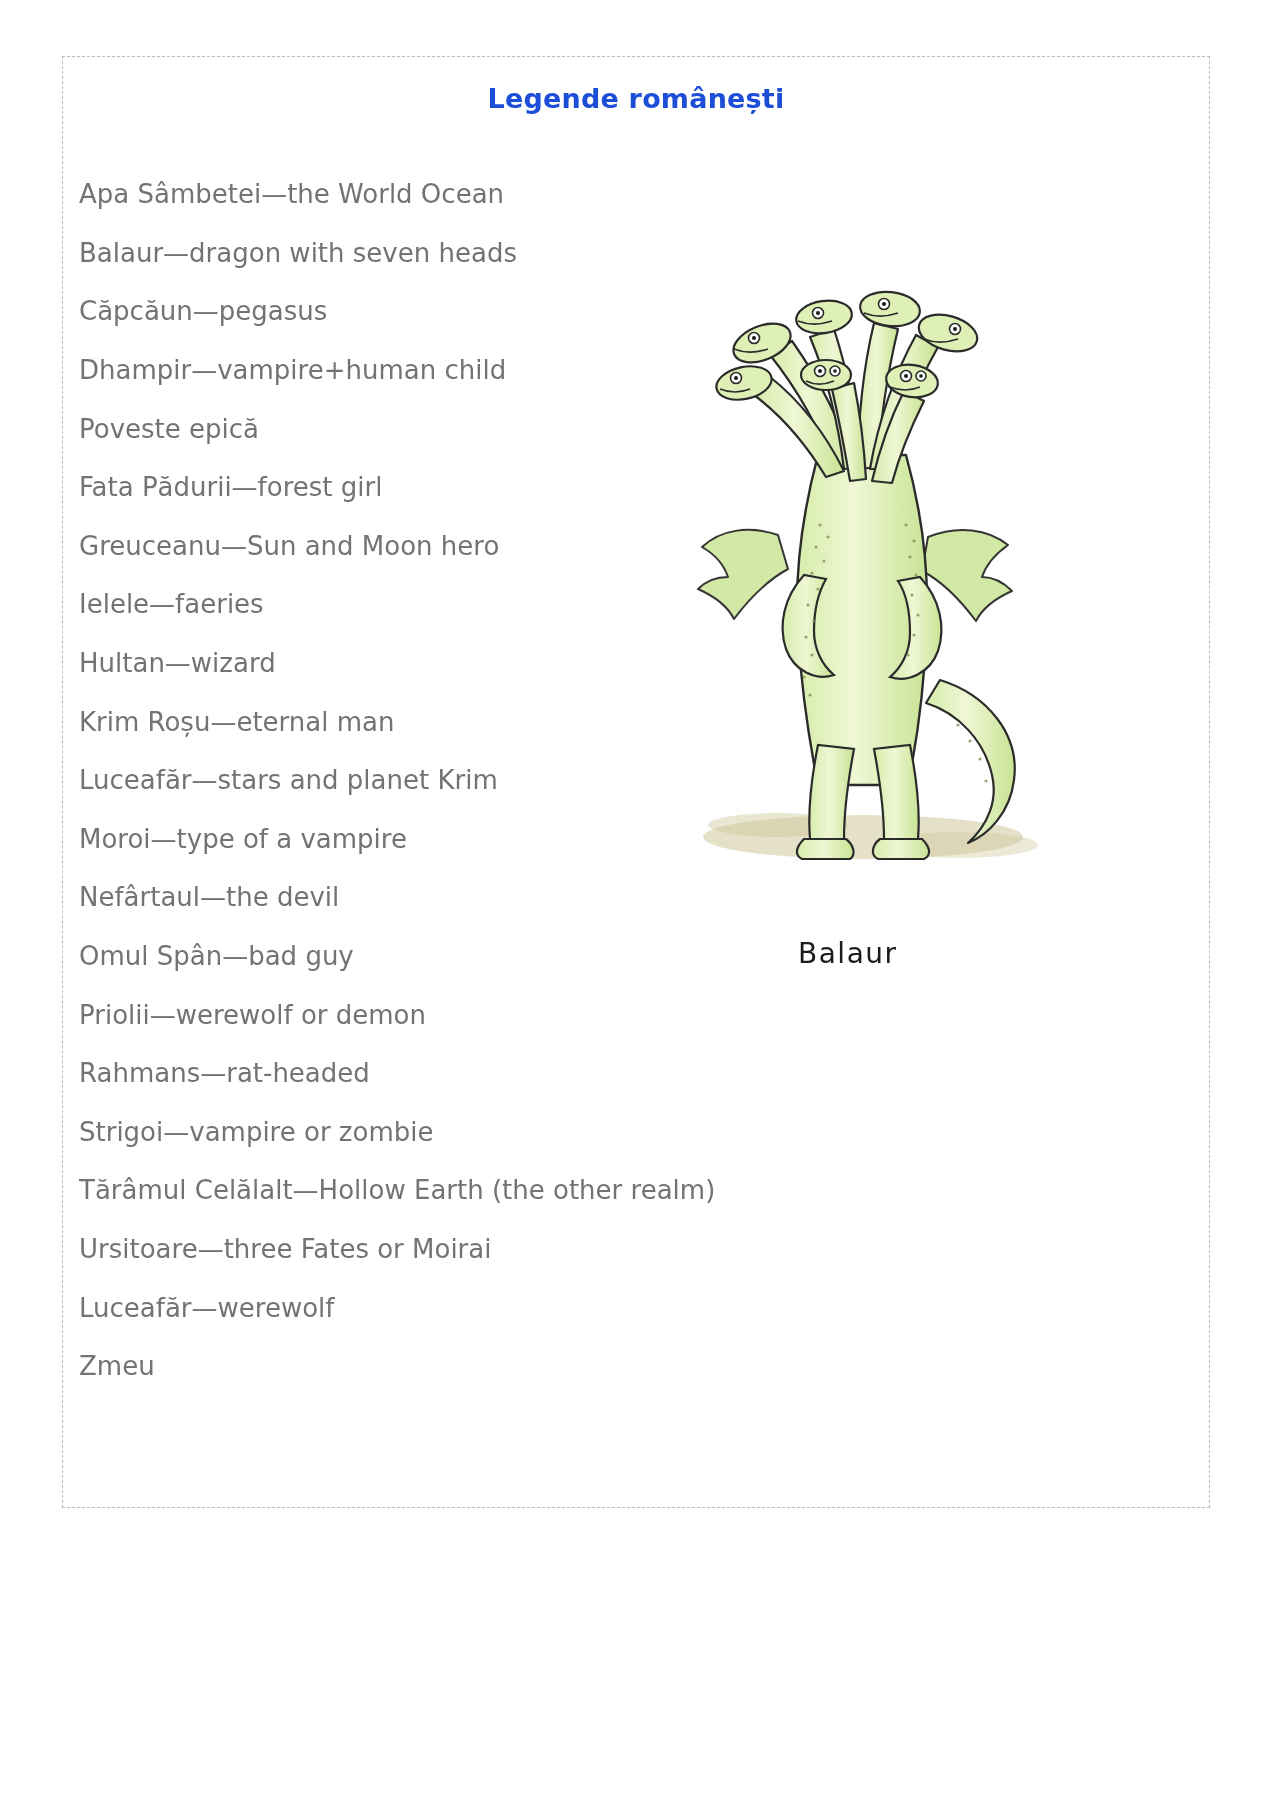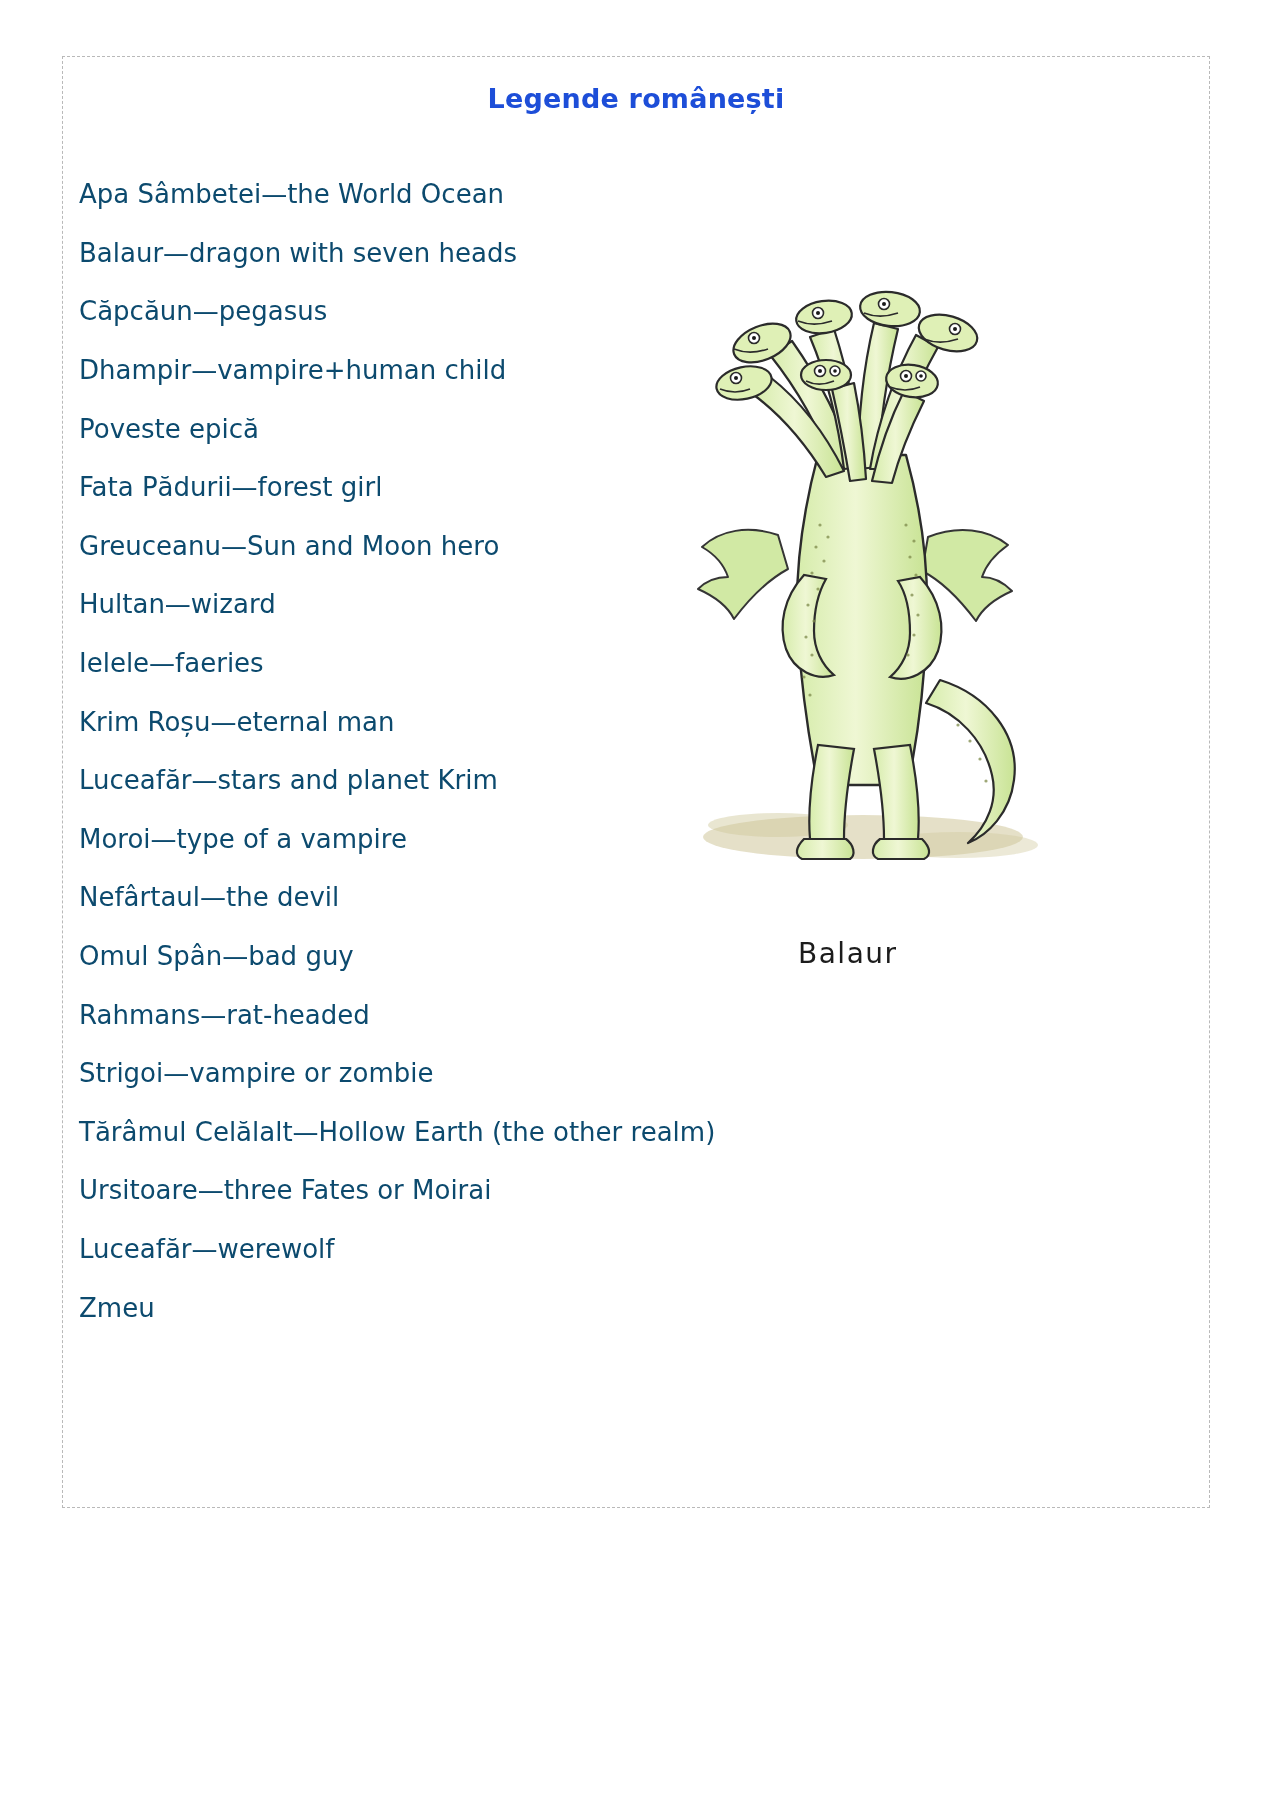--- a/index.html
+++ b/index.html
@@ -35,21 +35,21 @@
     position: absolute;
     left: 10px;
     top: 108px;
     width: 700px;
     margin: 0;
     padding: 0;
     list-style: none;
   }
   .entry {
     font-size: 26px;
-    color: #0c4a6e;
+    color: #737373;
     line-height: 1.0;
     padding-left: 6px;
     height: 58.6px;
     display: flex;
     align-items: center;
     white-space: nowrap;
   }
   .figure {
     position: absolute;
     left: 595px;
@@ -78,27 +78,28 @@
   <div class="doc-title">Legende românești</div>
 
   <ul class="entries">
     <li class="entry">Apa Sâmbetei—the World Ocean</li>
     <li class="entry">Balaur—dragon with seven heads</li>
     <li class="entry">Căpcăun—pegasus</li>
     <li class="entry">Dhampir—vampire+human child</li>
     <li class="entry">Poveste epică</li>
     <li class="entry">Fata Pădurii—forest girl</li>
     <li class="entry">Greuceanu—Sun and Moon hero</li>
+    <li class="entry">Ielele—faeries</li>
     <li class="entry">Hultan—wizard</li>
-    <li class="entry">Ielele—faeries</li>
     <li class="entry">Krim Roșu—eternal man</li>
     <li class="entry">Luceafăr—stars and planet Krim</li>
     <li class="entry">Moroi—type of a vampire</li>
     <li class="entry">Nefârtaul—the devil</li>
     <li class="entry">Omul Spân—bad guy</li>
+    <li class="entry">Priolii—werewolf or demon</li>
     <li class="entry">Rahmans—rat-headed</li>
     <li class="entry">Strigoi—vampire or zombie</li>
     <li class="entry">Tărâmul Celălalt—Hollow Earth (the other realm)</li>
     <li class="entry">Ursitoare—three Fates or Moirai</li>
     <li class="entry">Luceafăr—werewolf</li>
     <li class="entry">Zmeu</li>
   </ul>
 
   <div class="figure">
     <svg width="390" height="700" viewBox="0 0 390 700" xmlns="http://www.w3.org/2000/svg">

